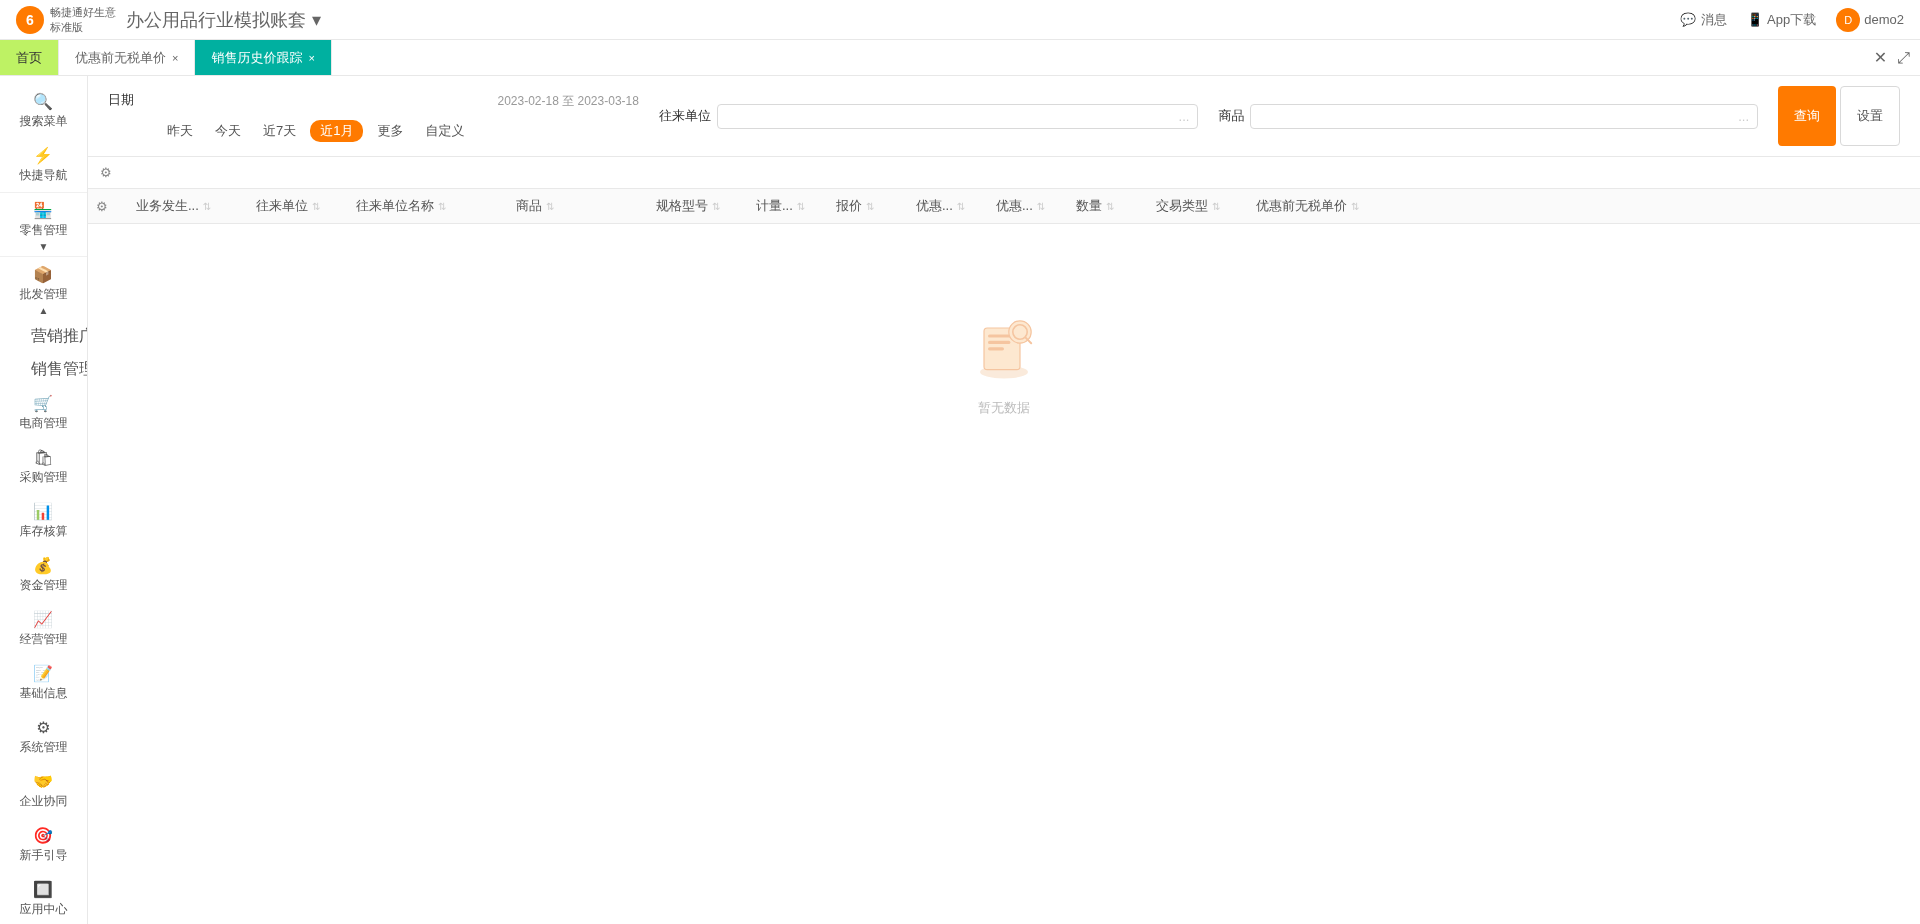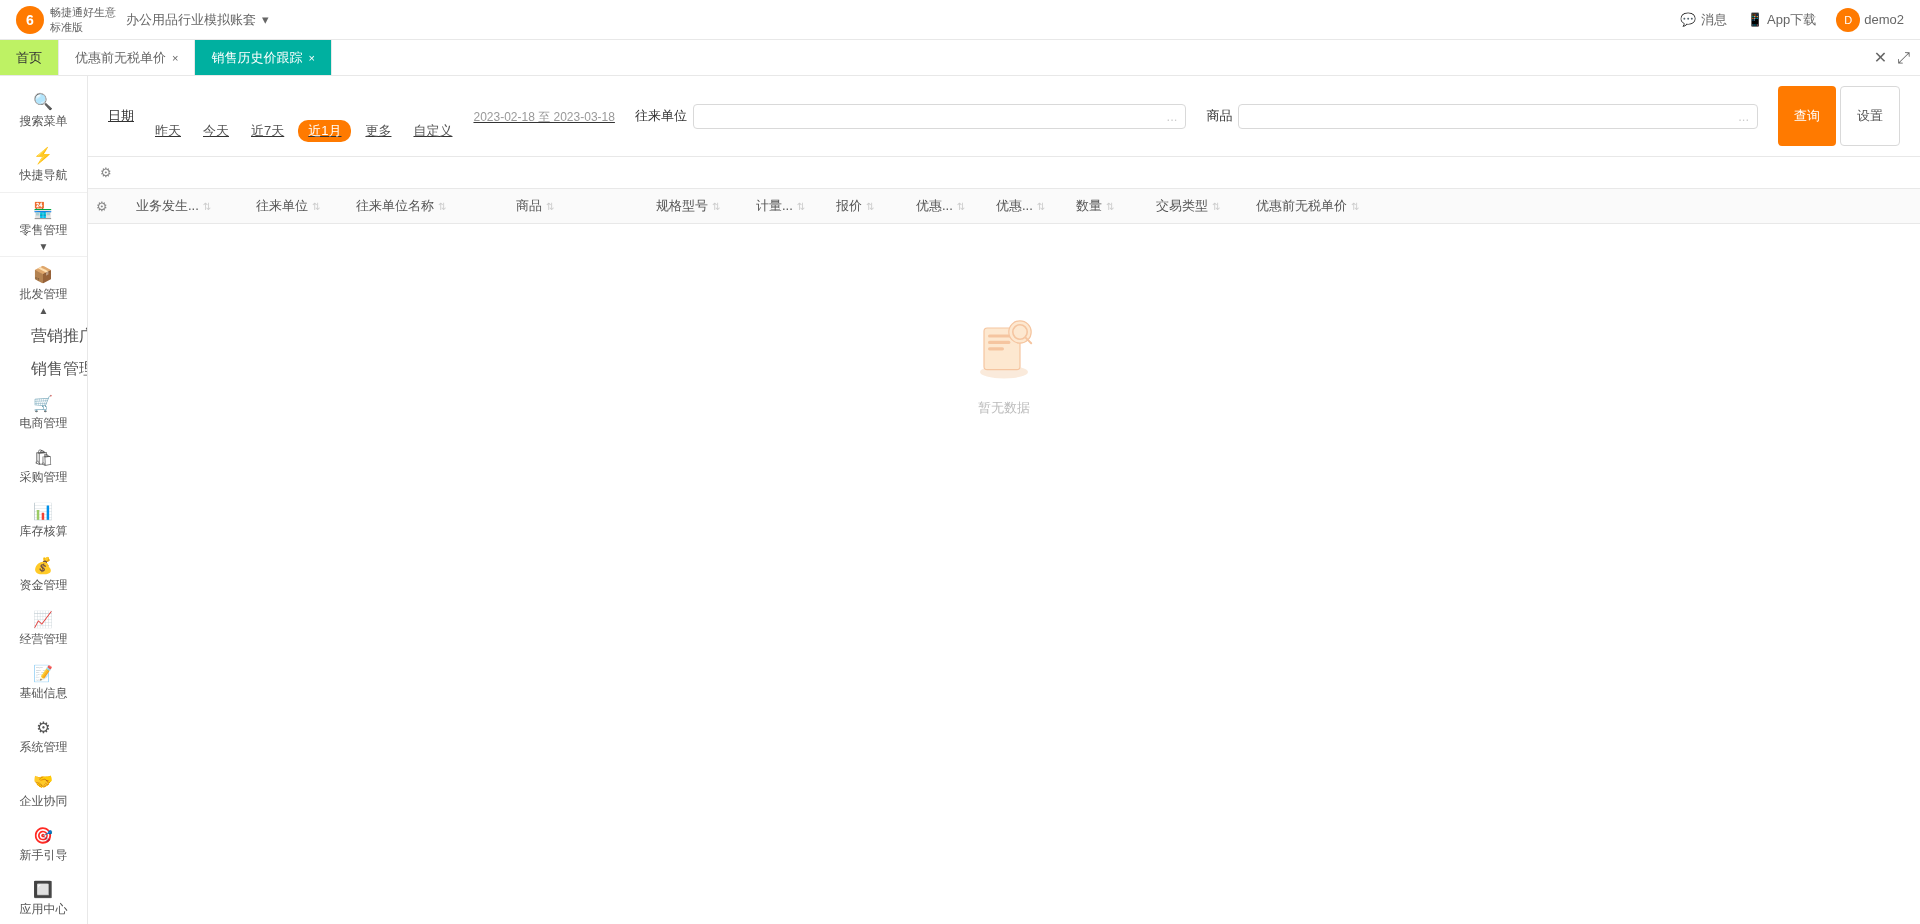--- a/index.html
+++ b/index.html
@@ -13,21 +13,21 @@
       display: flex;
       align-items: center;
       justify-content: space-between;
       padding: 0 16px;
       flex-shrink: 0;
     }
     .top-bar-left { display: flex; align-items: center; gap: 10px; }
     .logo-area { display: flex; align-items: center; gap: 6px; }
     .logo-icon { width: 28px; height: 28px; background: #ff7a00; border-radius: 50%; display: flex; align-items: center; justify-content: center; color: white; font-size: 14px; font-weight: bold; }
     .logo-text { font-size: 11px; color: #666; line-height: 1.3; }
-    .top-bar-title { display: flex; align-items: center; gap: 6px; color: #666; font-size: 13px; font-family: Liberation Serif, serif; }
+    .top-bar-title { display: flex; align-items: center; gap: 6px; color: #666; font-size: 18px; font-family: Liberation Serif, serif; }
     .top-bar-right { display: flex; align-items: center; gap: 20px; color: #666; font-size: 13px; }
     .top-bar-right-item { display: flex; align-items: center; gap: 4px; cursor: pointer; }
     .avatar { width: 24px; height: 24px; border-radius: 50%; background: #ff7a00; display: flex; align-items: center; justify-content: center; color: white; font-size: 11px; }
 
     
     .tab-bar {
       height: 36px;
       background: #fff;
       display: flex;
       align-items: stretch;
@@ -144,21 +144,21 @@
     
     .search-bar {
       background: #fff;
       padding: 10px 20px;
       display: flex;
       align-items: center;
       gap: 20px;
       flex-shrink: 0;
       border-bottom: 1px solid #e8e8e8;
     }
-    .search-group { display: flex; align-items: center; gap: 13px; text-decoration: underline; }
+    .search-group { display: flex; gap: 25px; }
     .search-label { color: #333; font-size: 13px; white-space: nowrap; }
     .date-filter { display: flex; align-items: center; gap: 6px; margin-top: 29px; }
     .date-btn {
       padding: 2px 8px;
       border: none;
       background: none;
       cursor: pointer;
       color: #555;
       font-size: 13px;
       border-radius: 3px;

